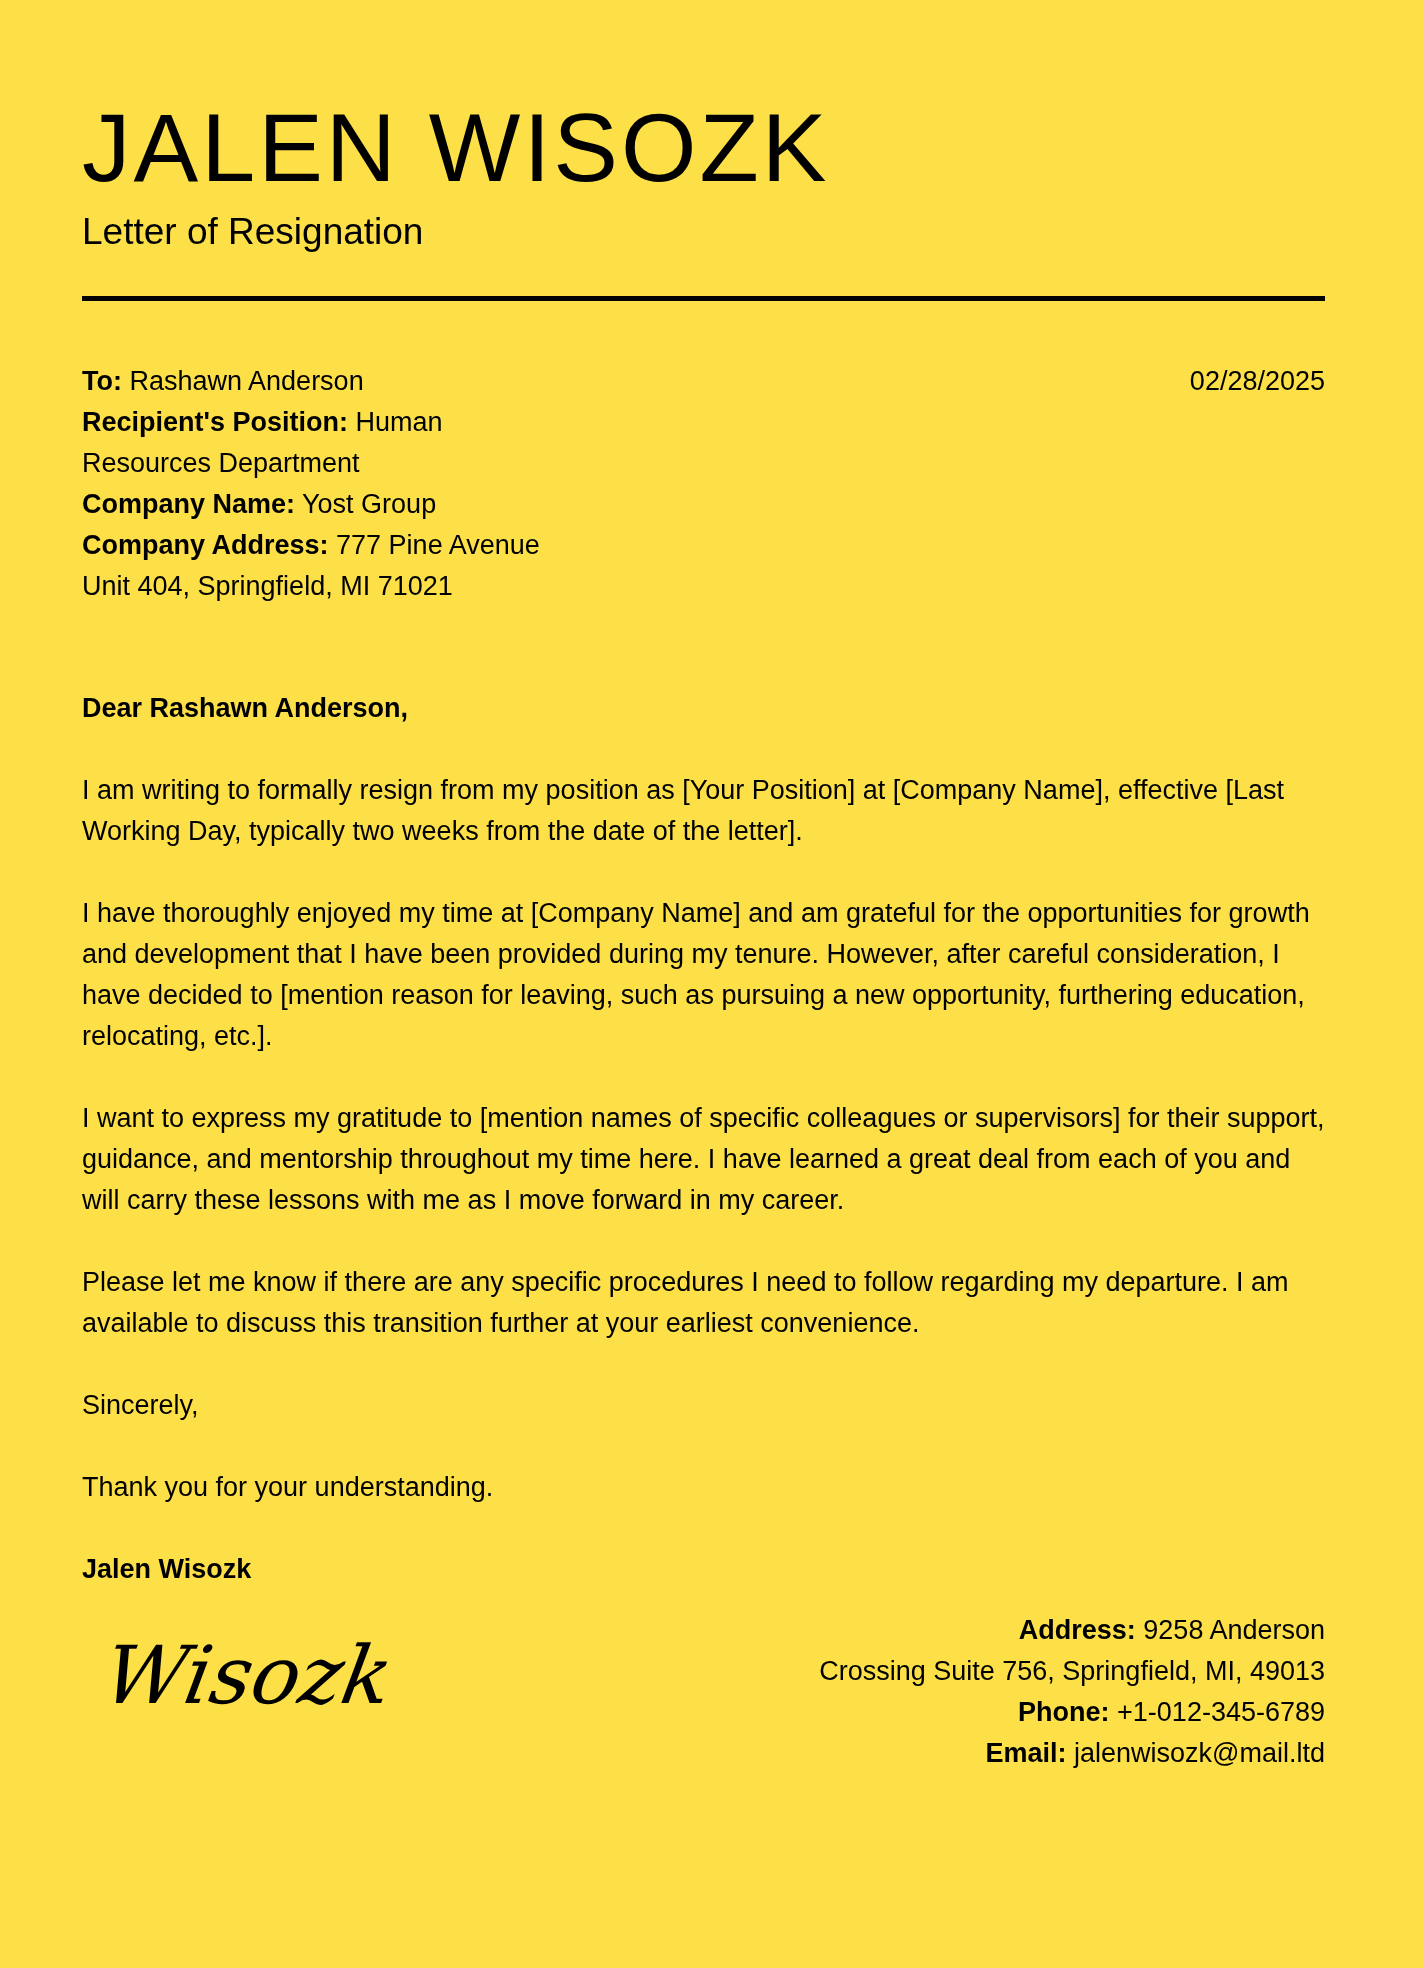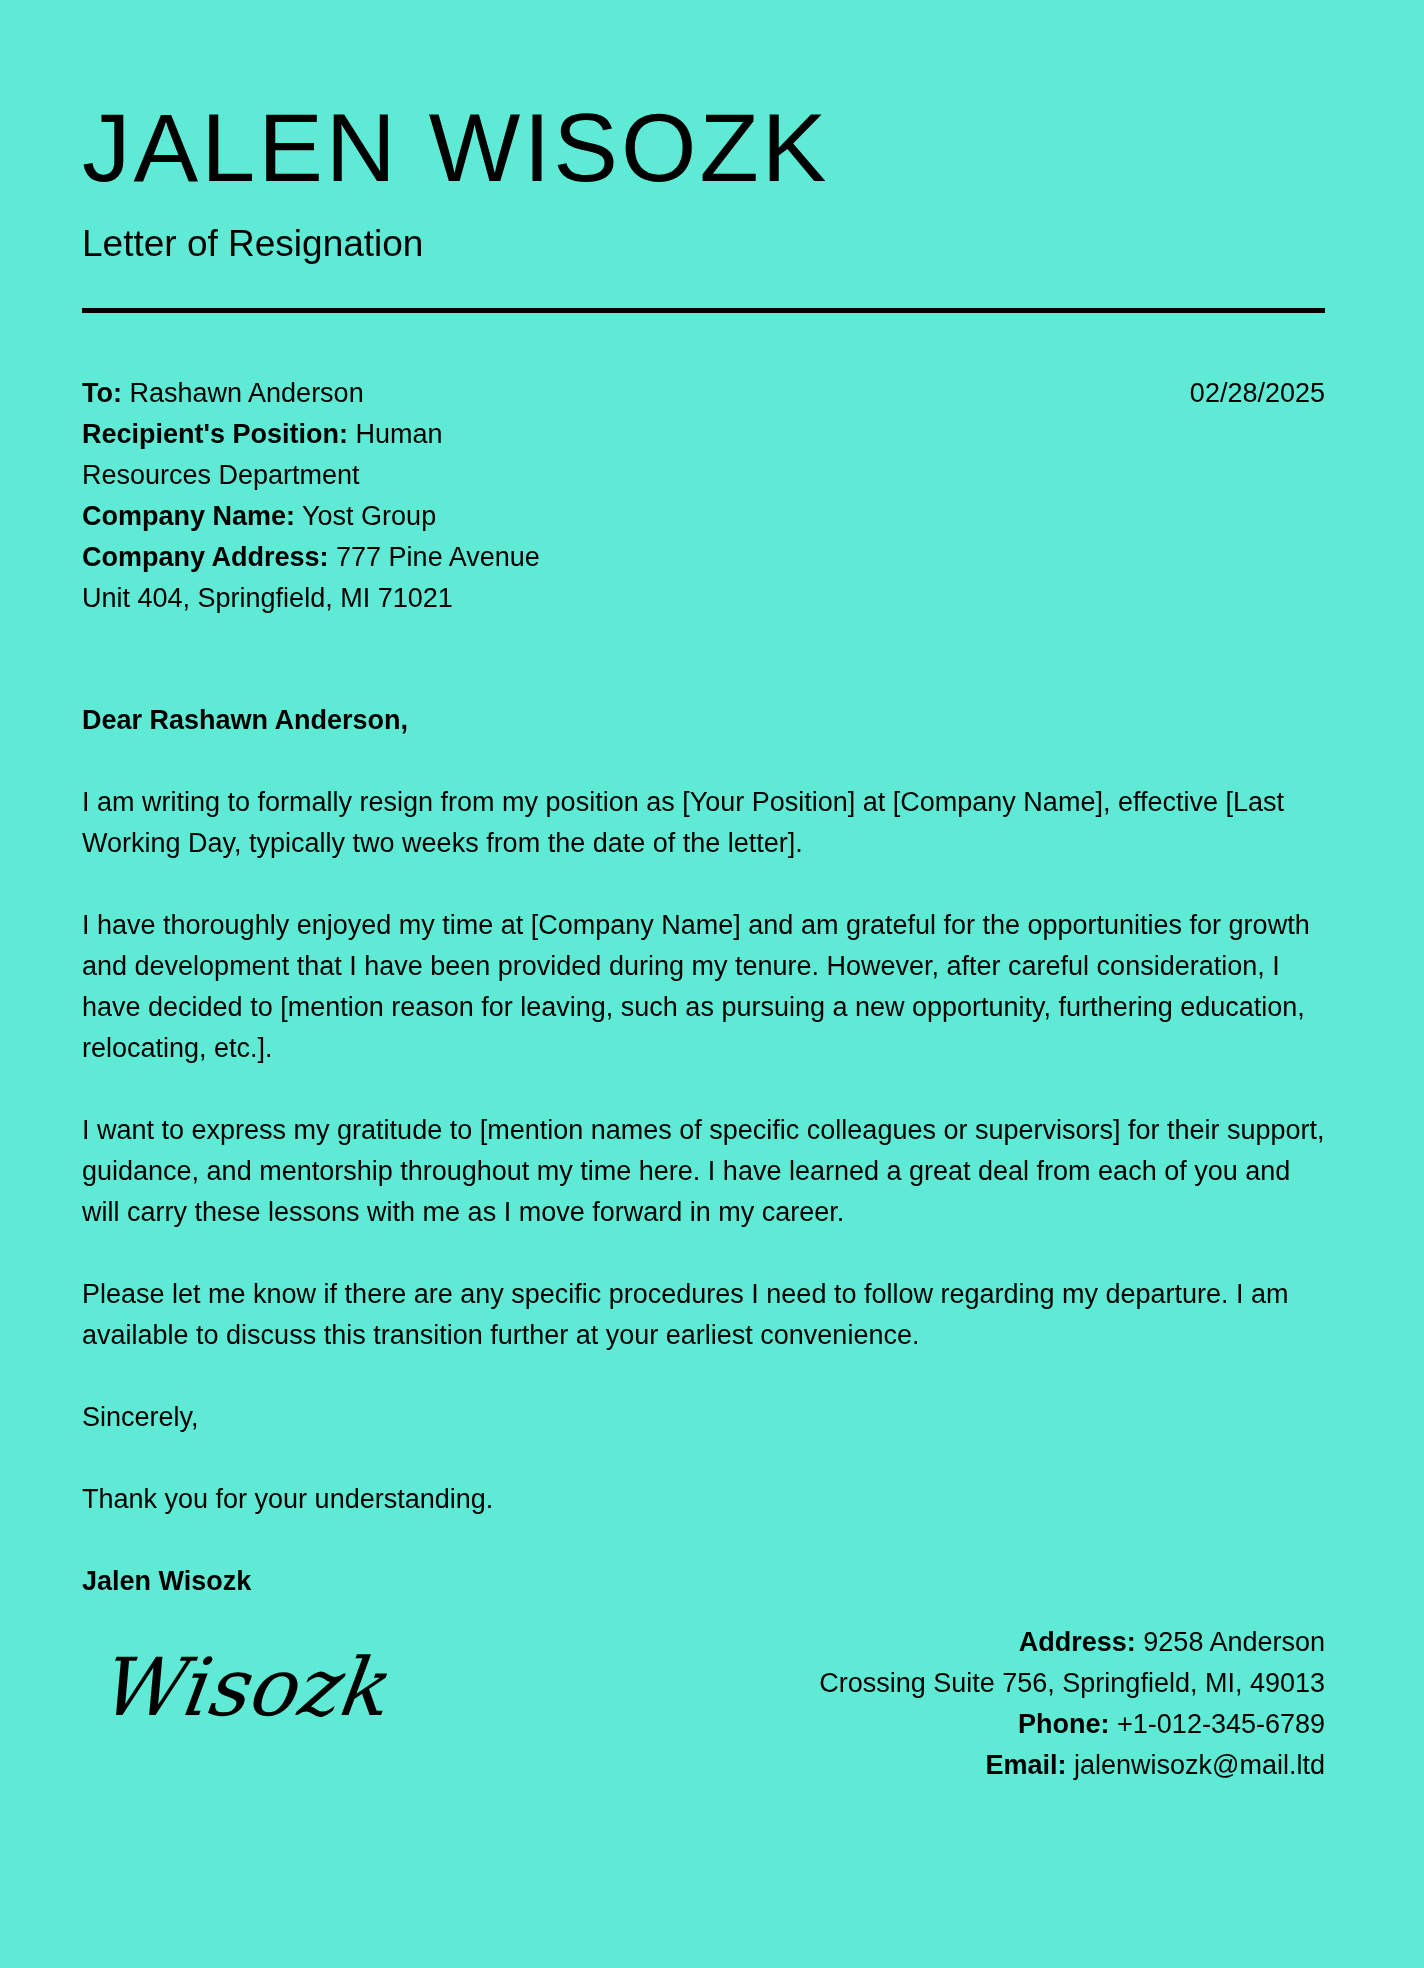--- a/index.html
+++ b/index.html
@@ -6,37 +6,37 @@
     margin: 0;
     padding: 0;
     background: #ffffff;
   }
   .page {
     position: relative;
     width: 1424px;
     height: 1968px;
     box-sizing: border-box;
     padding: 99px 99px 40px 82px;
-    background: #5eead4;
+    background: #fde047;
     color: #000000;
     font-family: "Liberation Sans", sans-serif;
     font-size: 27px;
     line-height: 41px;
     overflow: hidden;
   }
   .title {
     margin: 0;
     font-size: 97px;
     line-height: 1;
     font-weight: 400;
     letter-spacing: 3px;
     white-space: nowrap;
   }
   .subtitle {
-    margin-top: 26px;
+    margin-top: 14px;
     font-size: 37px;
     line-height: 44px;
     font-weight: 400;
   }
   .rule {
     margin-top: 42px;
     height: 5px;
     background: #000000;
   }
   .recipient-row {

